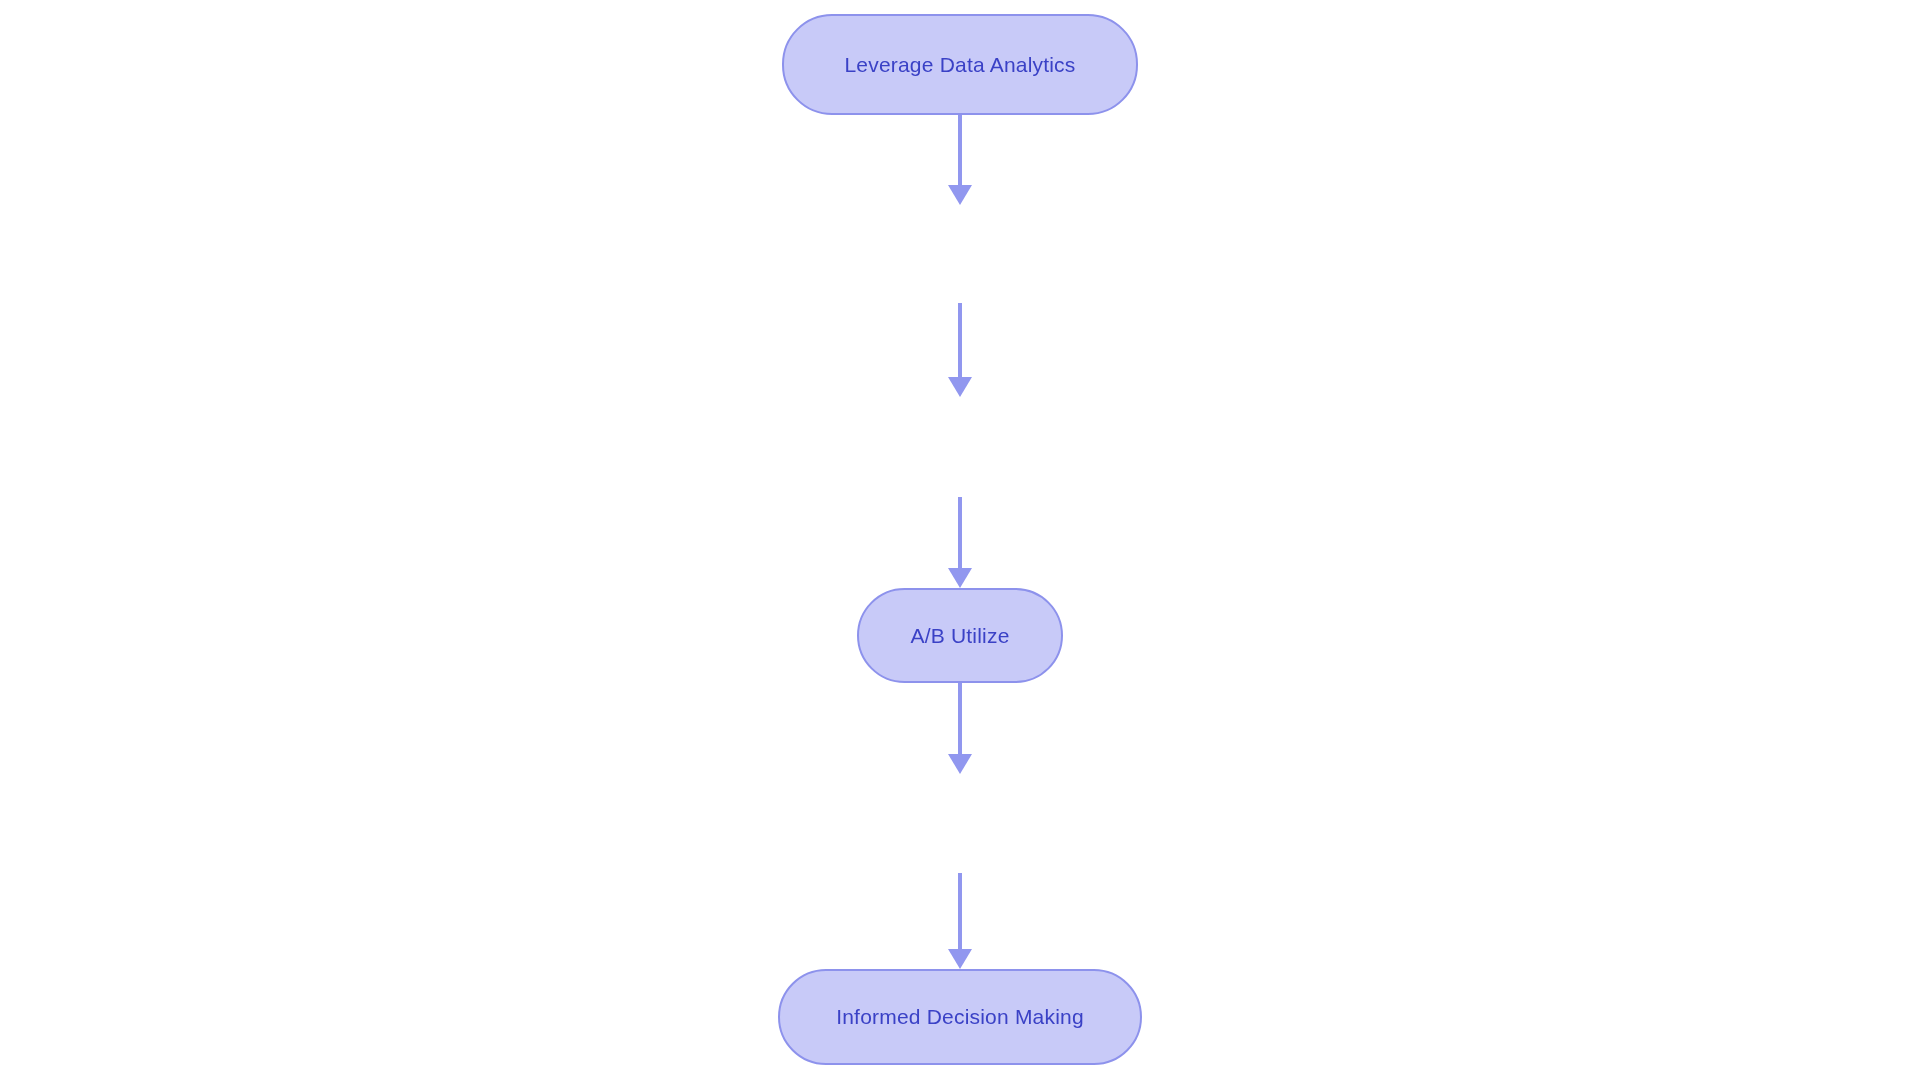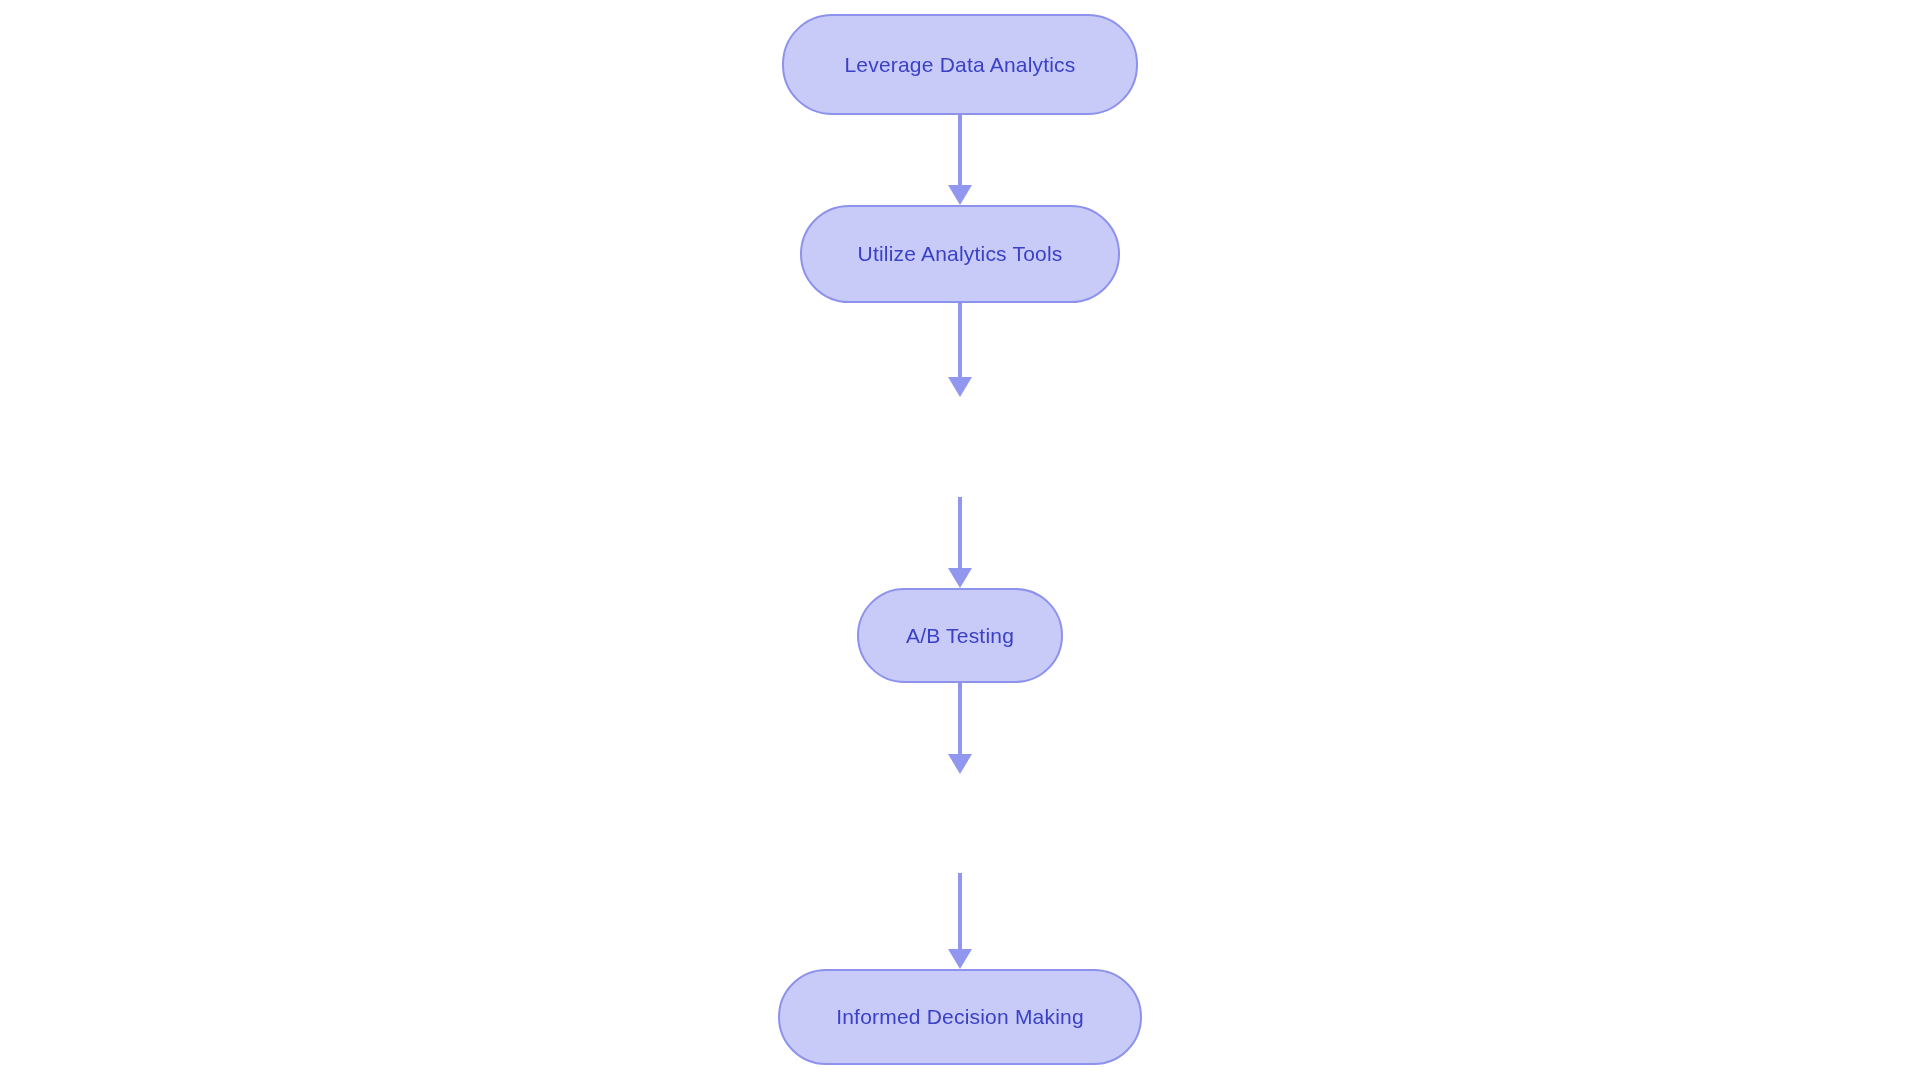--- a/index.html
+++ b/index.html
@@ -78,33 +78,30 @@
 
 <div class="canvas">
 
   <div class="flow-node n0">
     <span>Leverage Data Analytics</span>
   </div>
 
   <div class="connector-line l0"></div>
   <div class="arrowhead a0"></div>
 
-  <div class="flow-node n1">
-    <span>Utilize Analytics Tools</span>
-  </div>
 
   <div class="connector-line l1"></div>
   <div class="arrowhead a1"></div>
 
 
   <div class="connector-line l2"></div>
   <div class="arrowhead a2"></div>
 
   <div class="flow-node n3">
-    <span>A/B Testing</span>
+    <span>A/B Utilize</span>
   </div>
 
   <div class="connector-line l3"></div>
   <div class="arrowhead a3"></div>
 
 
   <div class="connector-line l4"></div>
   <div class="arrowhead a4"></div>
 
   <div class="flow-node n5">

